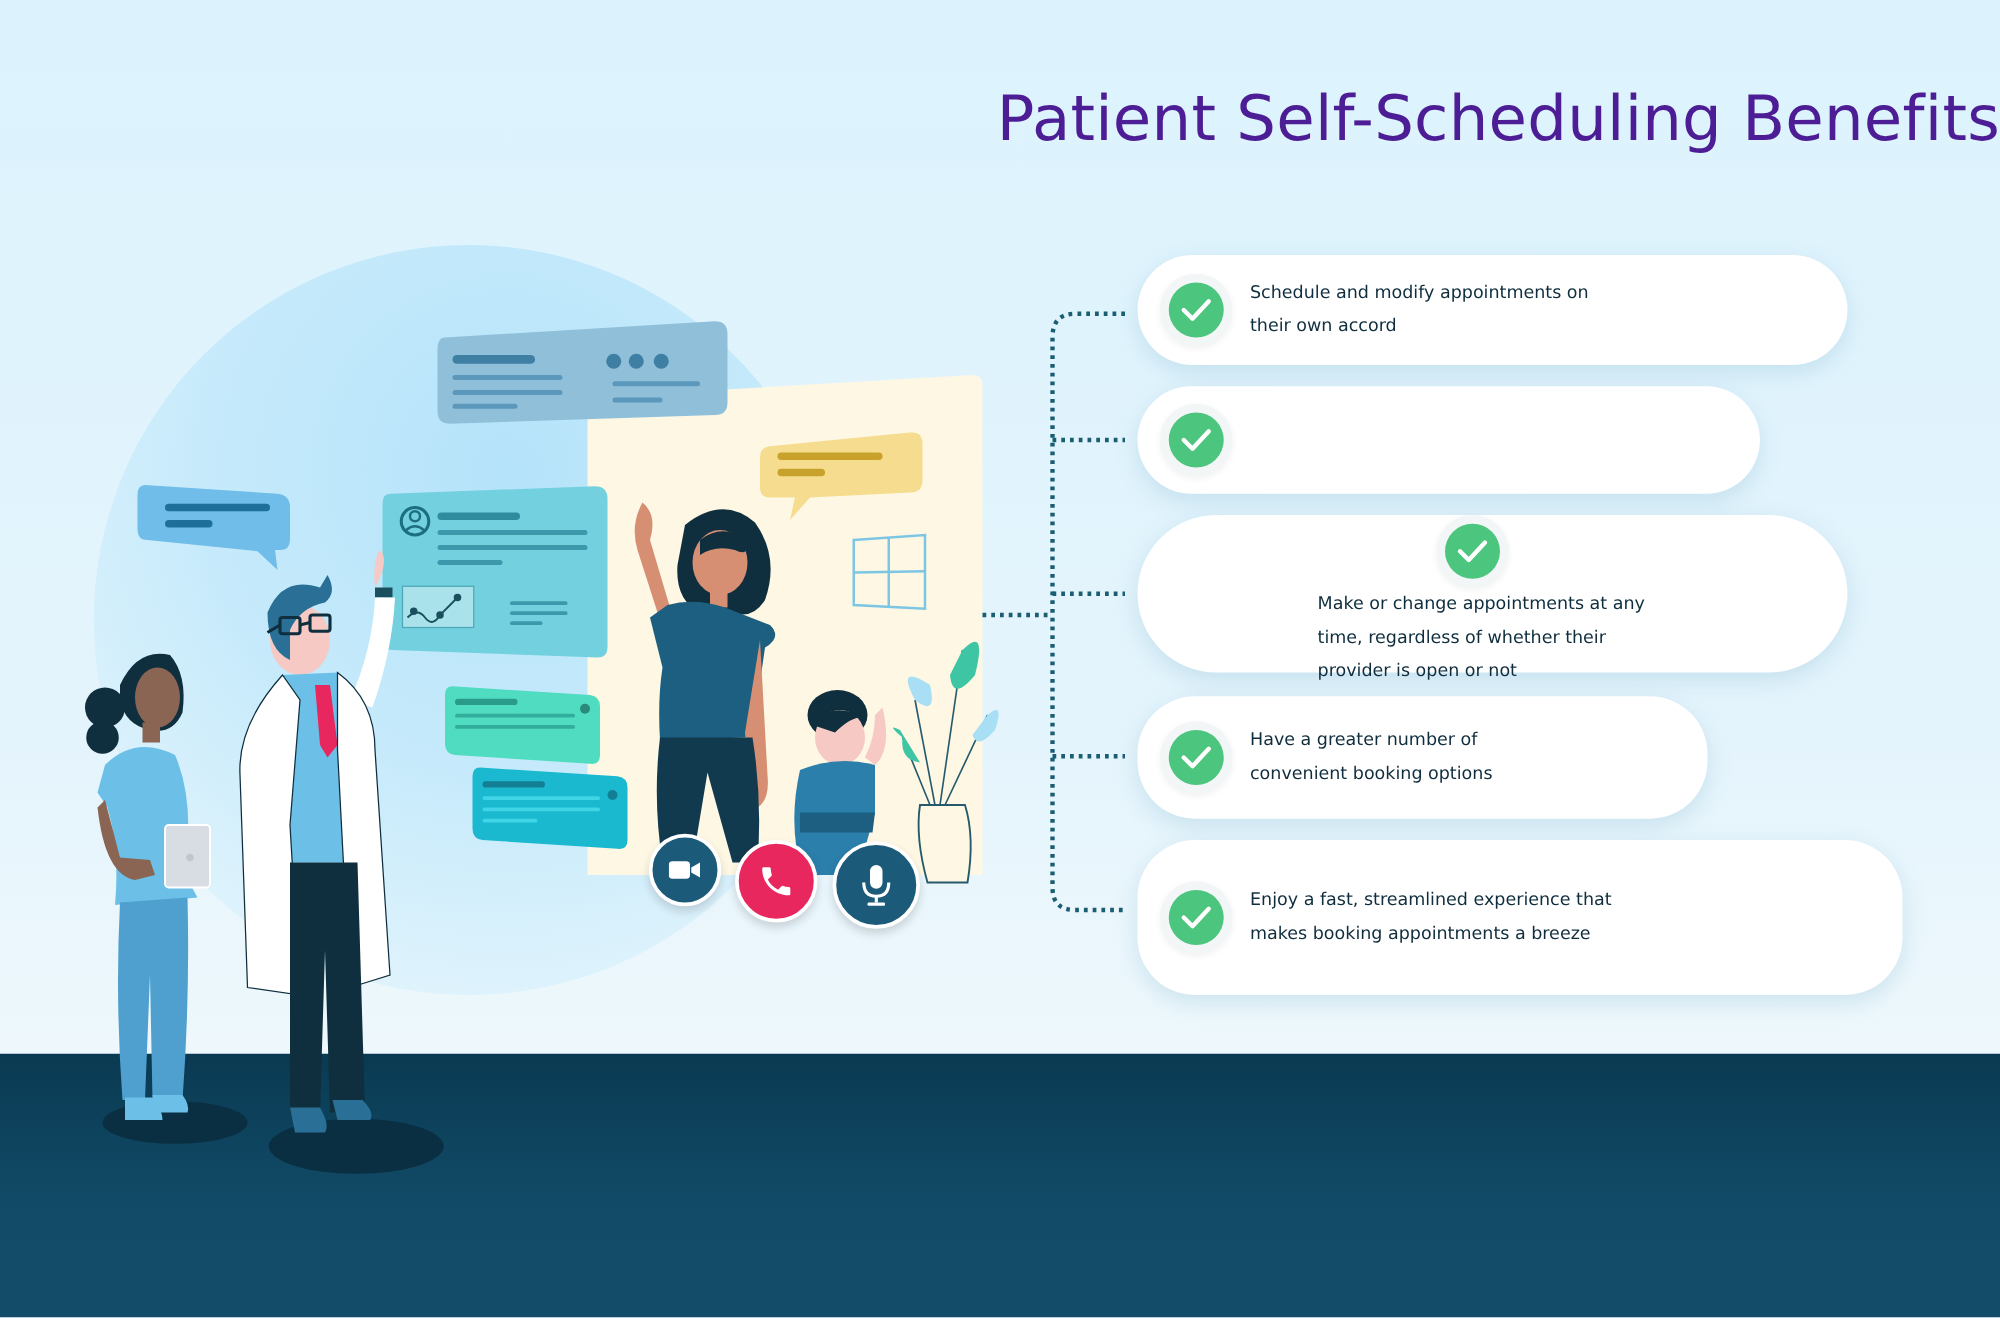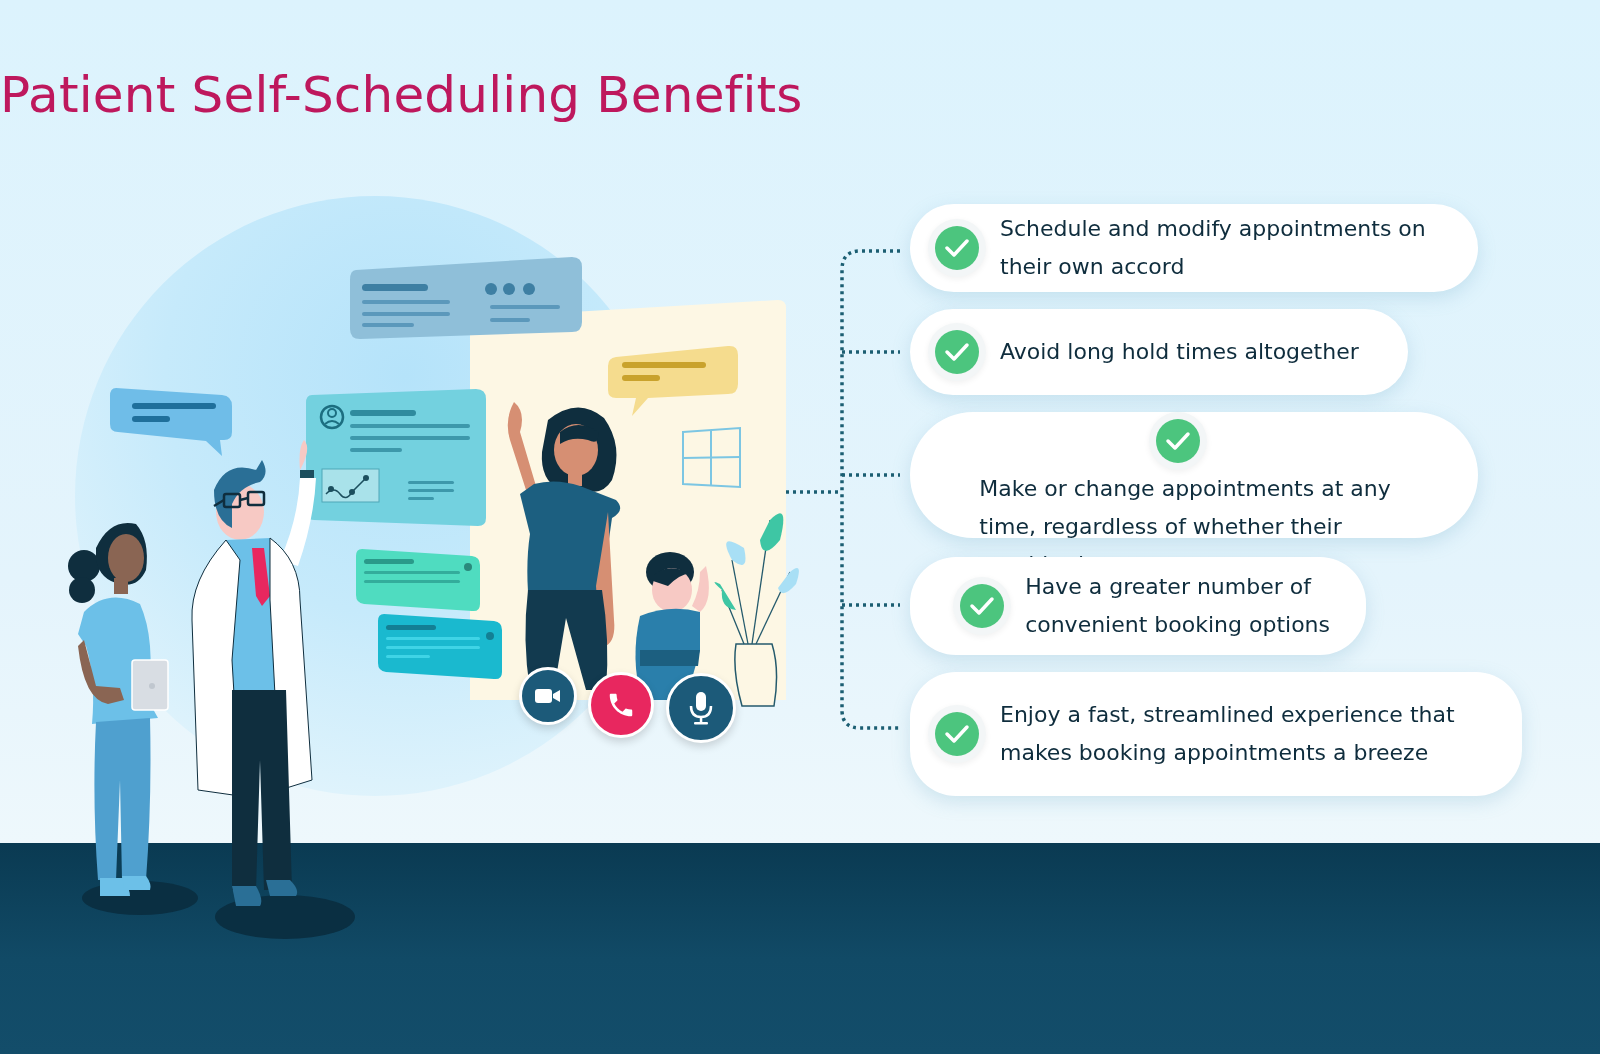--- a/index.html
+++ b/index.html
@@ -7,22 +7,22 @@
   body {
     position: relative;
     font-family: "Liberation Sans", "DejaVu Sans", sans-serif;
     background: linear-gradient(180deg, #dcf3fd 0%, #e4f4fc 55%, #eef8fc 80%);
   }
   .floor {
     position: absolute; left: 0; top: 843px; width: 1600px; height: 211px;
     background: linear-gradient(180deg, #0a3a52 0%, #114a66 55%, #134d6a 100%);
   }
   .title {
-    position: absolute; top: 66px; left: 0; width: 1600px; text-align: left;
-    font-size: 50px; font-weight: 500; color: #be185d; letter-spacing: 0.2px;
+    position: absolute; top: 66px; left: 0; width: 1600px; text-align: right;
+    font-size: 50px; font-weight: 500; color: #4c1d95; letter-spacing: 0.2px;
     font-family: "DejaVu Sans", sans-serif;
   }
   .bg-circle {
     position: absolute; left: 75px; top: 196px; width: 600px; height: 600px;
     border-radius: 50%;
     background: radial-gradient(circle at 55% 30%, #b5e3fa 0%, #c6eafb 45%, #dff3fc 80%, rgba(230,246,253,0) 100%);
   }
   .illus { position: absolute; left: 0; top: 0; width: 1600px; height: 1054px; }
 
   
@@ -37,21 +37,21 @@
     background: #f3f6f7; display: flex; align-items: center; justify-content: center;
     flex-shrink: 0; margin-right: 14px;
     box-shadow: 0 2px 6px rgba(0,0,0,0.06);
   }
   .check {
     width: 44px; height: 44px; border-radius: 50%;
     background: #4cc57e; display: flex; align-items: center; justify-content: center;
   }
   .benefit-text {
     font-family: "DejaVu Sans", sans-serif;
-    font-size: 22px; line-height: 38px; color: #0f2d3d; white-space: pre-line;
+    font-size: 14px; line-height: 27px; color: #0f2d3d; white-space: pre-line;
   }
 
   .call-btn {
     position: absolute; border-radius: 50%; border: 3px solid #ffffff;
     display: flex; align-items: center; justify-content: center;
     box-shadow: 0 4px 8px rgba(0,0,0,0.15);
   }
 </style>
 </head>
 <body>
@@ -243,37 +243,36 @@
 </div>
 
 <div class="benefit" style="top:309px; width:498px; height:86px;">
   <div class="check-wrap">
     <div class="check">
         <svg width="26" height="20" viewBox="0 0 26 20">
           <path d="M3 10 L10 17 L23 3" fill="none" stroke="#fff" stroke-width="3.5" stroke-linecap="round" stroke-linejoin="round"></path>
         </svg>
       </div>
   </div>
-  <div class="benefit-text">Avoid long hold times altogether</div>
 </div>
 
 <div class="benefit" style="top:412px; width:568px; height:126px; border-radius:63px;flex-direction:column;">
   <div class="check-wrap">
     <div class="check">
         <svg width="26" height="20" viewBox="0 0 26 20">
           <path d="M3 10 L10 17 L23 3" fill="none" stroke="#fff" stroke-width="3.5" stroke-linecap="round" stroke-linejoin="round"></path>
         </svg>
       </div>
   </div>
   <div class="benefit-text">Make or change appointments at any
 time, regardless of whether their
 provider is open or not</div>
 </div>
 
-<div class="benefit" style="top:557px; width:456px; height:98px;justify-content:flex-end;">
+<div class="benefit" style="top:557px; width:456px; height:98px;">
   <div class="check-wrap">
     <div class="check">
         <svg width="26" height="20" viewBox="0 0 26 20">
           <path d="M3 10 L10 17 L23 3" fill="none" stroke="#fff" stroke-width="3.5" stroke-linecap="round" stroke-linejoin="round"></path>
         </svg>
       </div>
   </div>
   <div class="benefit-text">Have a greater number of
 convenient booking options</div>
 </div>

